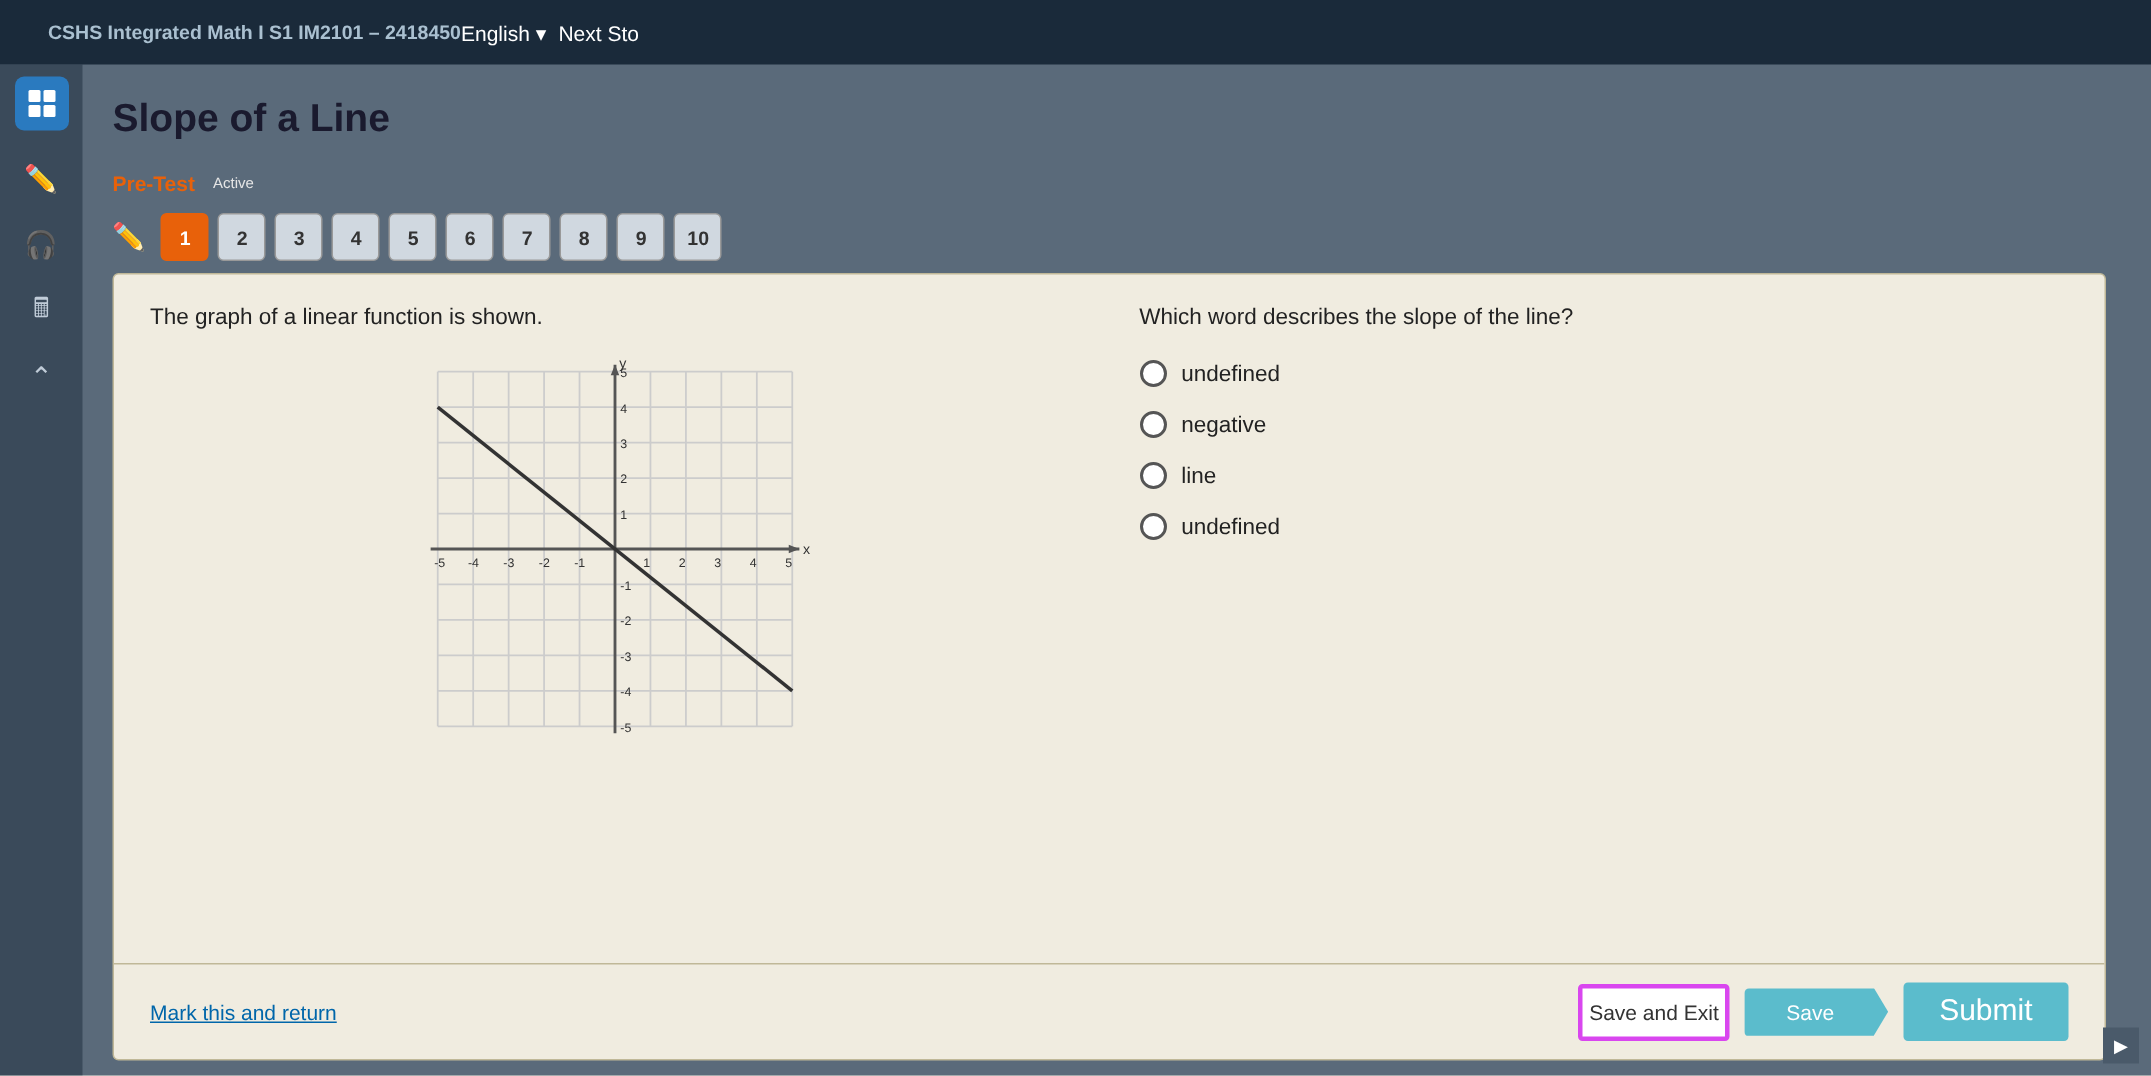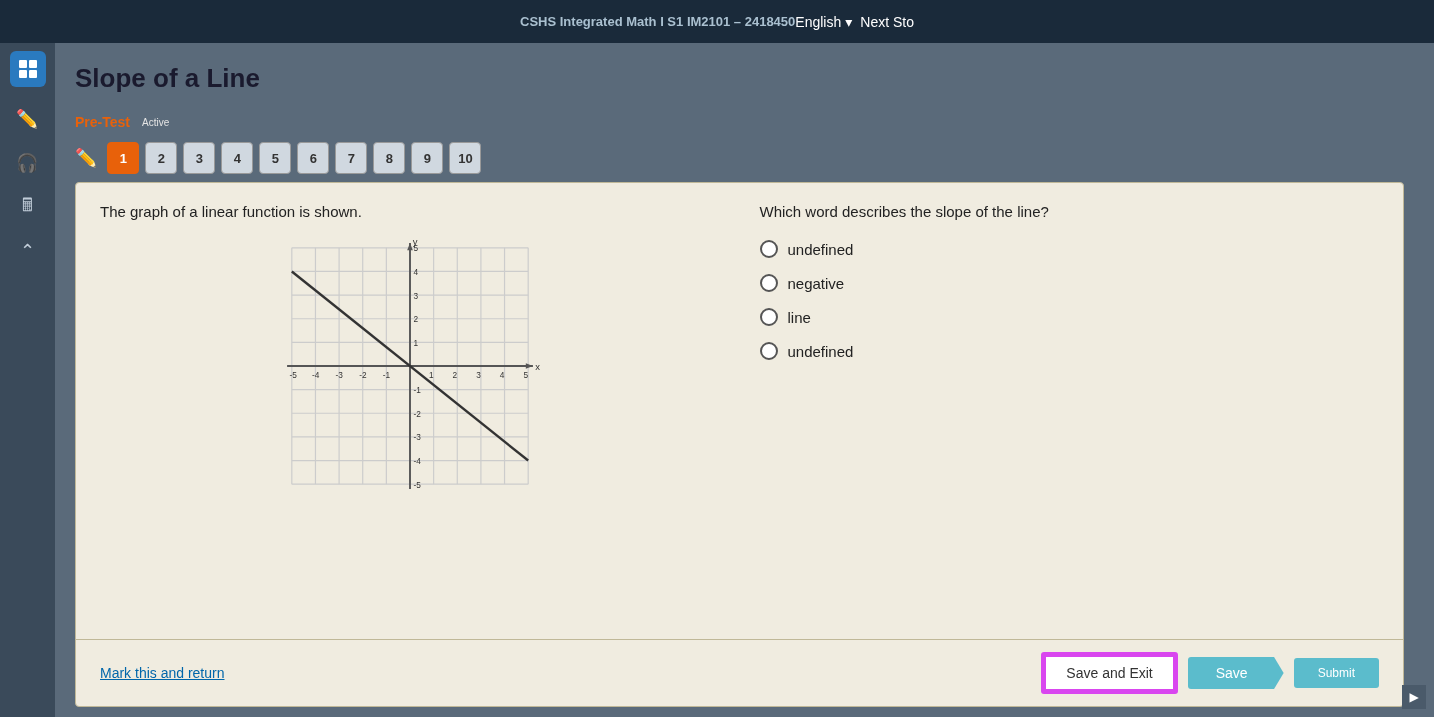--- a/index.html
+++ b/index.html
@@ -11,21 +11,21 @@
       overflow: hidden;
       position: relative;
     }
 
     
     .top-bar {
       background: #1a2a3a;
       height: 43px;
       display: flex;
       align-items: center;
-      justify-content: center;
+      justify-content: flex-start;
       padding: 0 32px;
       position: relative;
       z-index: 10;
     }
     .top-bar-left {
       color: #aac0d0;
       font-size: 13px;
       font-weight: bold;
     }
     .top-bar-right {
@@ -231,43 +231,43 @@
       text-decoration: underline;
       cursor: pointer;
     }
     .footer-buttons {
       display: flex;
       gap: 10px;
       align-items: center;
     }
     .btn-save-exit {
       background: white;
-      border: 5px solid #d946ef;
-      padding: 8px 20px;
+      border: 3px solid #d946ef;
+      padding: 8px 4px;
       font-size: 14px;
       color: #333;
       cursor: pointer;
       border-radius: 3px;
     }
     .btn-next {
       background: #5bbccc;
       border: none;
       padding: 8px 28px;
       font-size: 14px;
       color: white;
       cursor: pointer;
       border-radius: 3px;
       clip-path: polygon(0 0, 90% 0, 100% 50%, 90% 100%, 0 100%);
       padding-right: 36px;
     }
     .btn-submit {
       background: #5bbccc;
       border: none;
       padding: 8px 24px;
-      font-size: 12px;
+      font-size: 20px;
       color: white;
       cursor: pointer;
       border-radius: 3px;
     }
 
     
     .bottom-arrow {
       position: absolute;
       bottom: 8px;
       right: 8px;

